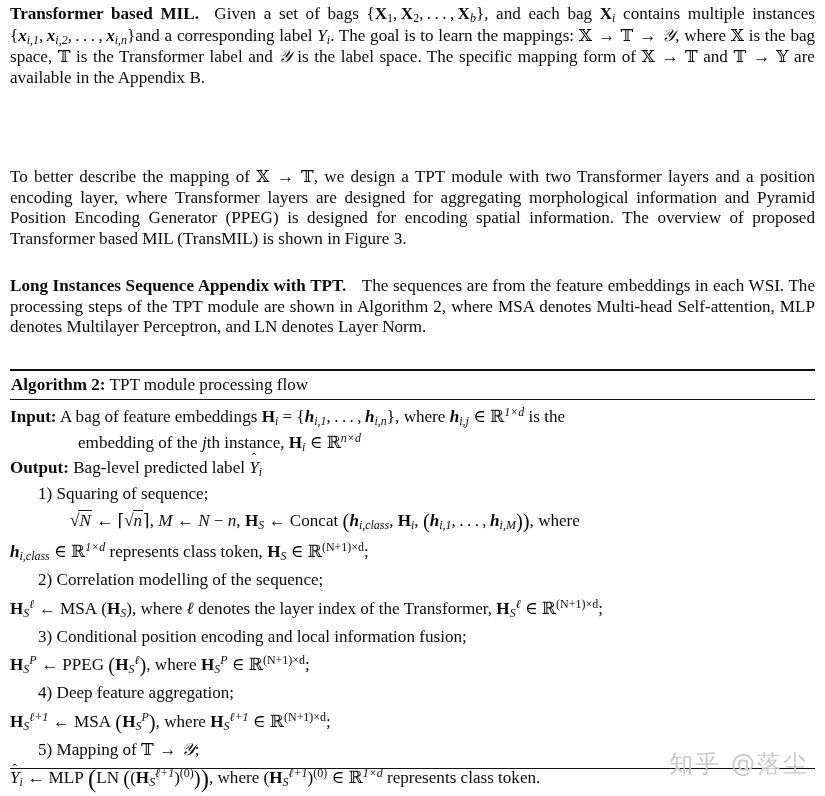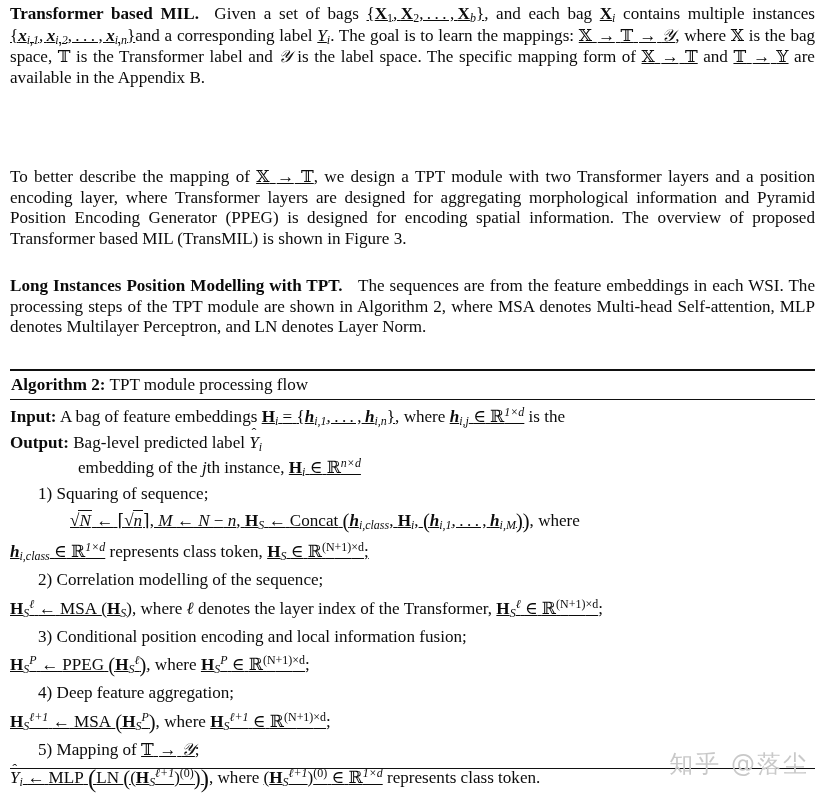--- a/index.html
+++ b/index.html
@@ -63,21 +63,21 @@
   .mbi { font-weight: bold; font-style: italic; }
   .bb { font-family: "DejaVu Serif", "Liberation Serif", serif; font-style: normal; }
   .scr { font-family: "DejaVu Serif", "Liberation Serif", serif; font-style: italic; }
   sub, sup {
     font-size: 0.70em;
     line-height: 0;
   }
   sub { vertical-align: -0.26em; }
   sup { vertical-align: 0.52em; }
   sub.it, sup.it { font-style: italic; }
-  .nb { white-space: nowrap; text-decoration: underline; }
+  .nb { white-space: nowrap; }
   .arrow { font-style: normal; padding: 0 1px; }
 
   
   .sqrt { white-space: nowrap; font-style: normal; }
   .sqrt > .rad { font-style: normal; }
   .sqrt > .rnd {
     border-top: 1px solid #111;
     padding: 0 1px 0 1px;
     margin-left: -1px;
     font-style: italic;
@@ -170,21 +170,21 @@
 
   <div class="col" style="top:166px;">
     <p class="para">
       <span>To better describe the mapping of</span>
       <span class="nb"><span class="bb">𝕏</span> <span class="arrow">→</span> <span class="bb">𝕋</span></span><span>, we design a TPT module with two Transformer layers and a position encoding layer, where Transformer layers are designed for aggregating morphological information and Pyramid Position Encoding Generator (PPEG) is designed for encoding spatial information. The overview of proposed Transformer based MIL (TransMIL) is shown in Figure 3.</span>
     </p>
   </div>
 
   <div class="col" style="top:276px;">
     <p class="para">
-      <span class="runin">Long Instances Position Modelling with TPT.</span><span class="gap"></span><span>The sequences are from the feature embeddings in each WSI. The processing steps of the TPT module are shown in Algorithm 2, where MSA denotes Multi-head Self-attention, MLP denotes Multilayer Perceptron, and LN denotes Layer Norm.</span>
+      <span class="runin">Long Instances Sequence Appendix with TPT.</span><span class="gap"></span><span>The sequences are from the feature embeddings in each WSI. The processing steps of the TPT module are shown in Algorithm 2, where MSA denotes Multi-head Self-attention, MLP denotes Multilayer Perceptron, and LN denotes Layer Norm.</span>
     </p>
   </div>
 
   <div class="algo" style="top:369px;">
 
     <div class="rule-thick"></div>
 
     <div class="algo-title">
       <span class="runin">Algorithm 2:</span>
       <span>TPT module processing flow</span>
@@ -195,32 +195,32 @@
     <div class="algo-body">
 
       <div class="aline">
         <span class="runin">Input:</span>
         <span>A bag of feature embeddings</span>
         <span class="m nb"><span class="mb">H</span><sub class="it">i</sub> <span class="mr">=</span> <span class="mr">{</span><span class="mbi">h</span><sub class="it">i,1</sub><span class="mr">, . . . ,</span> <span class="mbi">h</span><sub class="it">i,n</sub><span class="mr">}</span></span><span>, where</span>
         <span class="m nb"><span class="mbi">h</span><sub class="it">i,j</sub> <span class="mr">∈</span> <span class="bb">ℝ</span><sup class="it">1×d</sup></span>
         <span>is the</span>
       </div>
 
+      <div class="aline indent-hang">
+        <span>embedding of the</span>
+        <span class="m">j</span><span>th instance,</span>
+        <span class="m nb"><span class="mb">H</span><sub class="it">i</sub> <span class="mr">∈</span> <span class="bb">ℝ</span><sup class="it">n×d</sup></span>
+      </div>
+
       <div class="aline">
         <span class="runin">Output:</span>
         <span>Bag-level predicted label</span>
         <span class="m nb"><span class="hat">Y<span class="hatmark">̂</span></span><sub class="it">i</sub></span>
       </div>
 
-      <div class="aline indent-hang">
-        <span>embedding of the</span>
-        <span class="m">j</span><span>th instance,</span>
-        <span class="m nb"><span class="mb">H</span><sub class="it">i</sub> <span class="mr">∈</span> <span class="bb">ℝ</span><sup class="it">n×d</sup></span>
-      </div>
-
       <div class="aline indent1">
         <span>1)</span>
         <span>Squaring of sequence;</span>
       </div>
 
       <div class="aline tall indent2">
         <span class="m nb"><span class="sqrt"><span class="rad">√</span><span class="rnd">N</span></span> <span class="mr">←</span> <span class="mr">⌈</span><span class="sqrt"><span class="rad">√</span><span class="rnd">n</span></span><span class="mr">⌉</span><span class="mr">,</span> M <span class="mr">←</span> N <span class="mr">−</span> n<span class="mr">,</span> <span class="mb">H</span><sub class="it">S</sub> <span class="mr">←</span> <span class="mr">Concat</span> <span class="midpar">(</span><span class="mbi">h</span><sub class="it">i,class</sub><span class="mr">,</span> <span class="mb">H</span><sub class="it">i</sub><span class="mr">,</span> <span class="midpar">(</span><span class="mbi">h</span><sub class="it">i,1</sub><span class="mr">, . . . ,</span> <span class="mbi">h</span><sub class="it">i,M</sub><span class="midpar">)</span><span class="midpar">)</span></span><span class="mr">, where</span>
       </div>
 
       <div class="aline tall">

